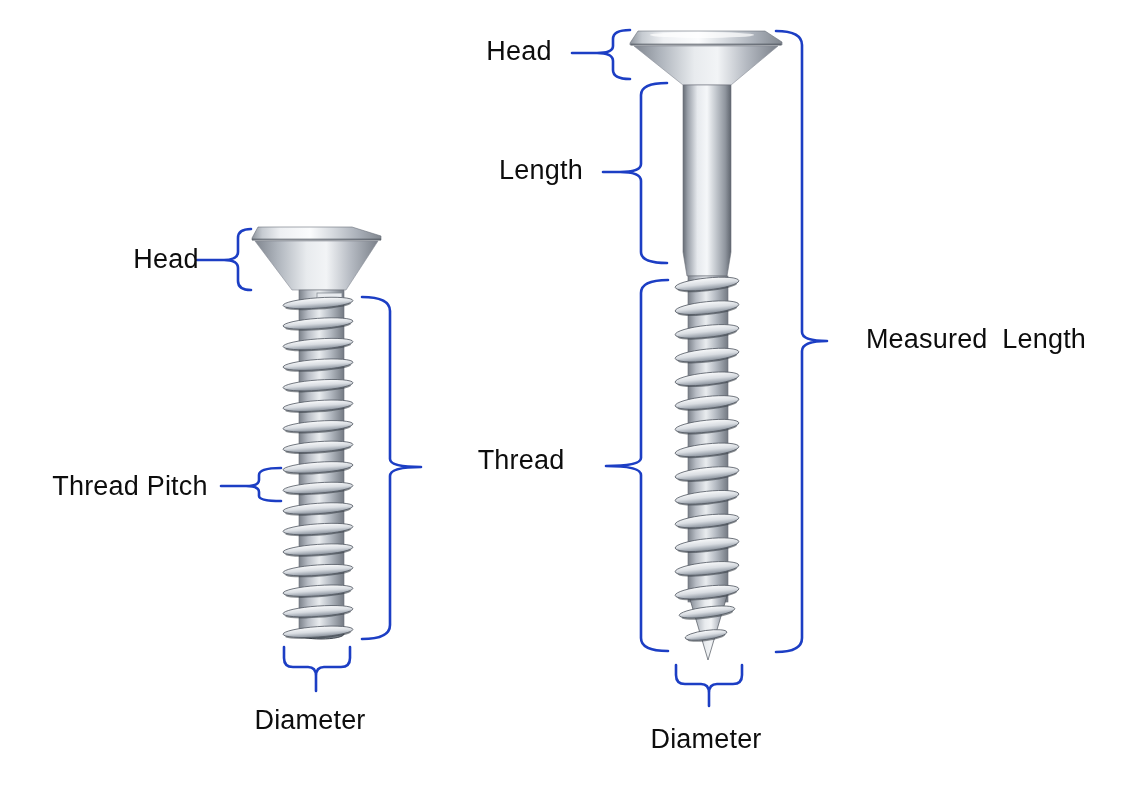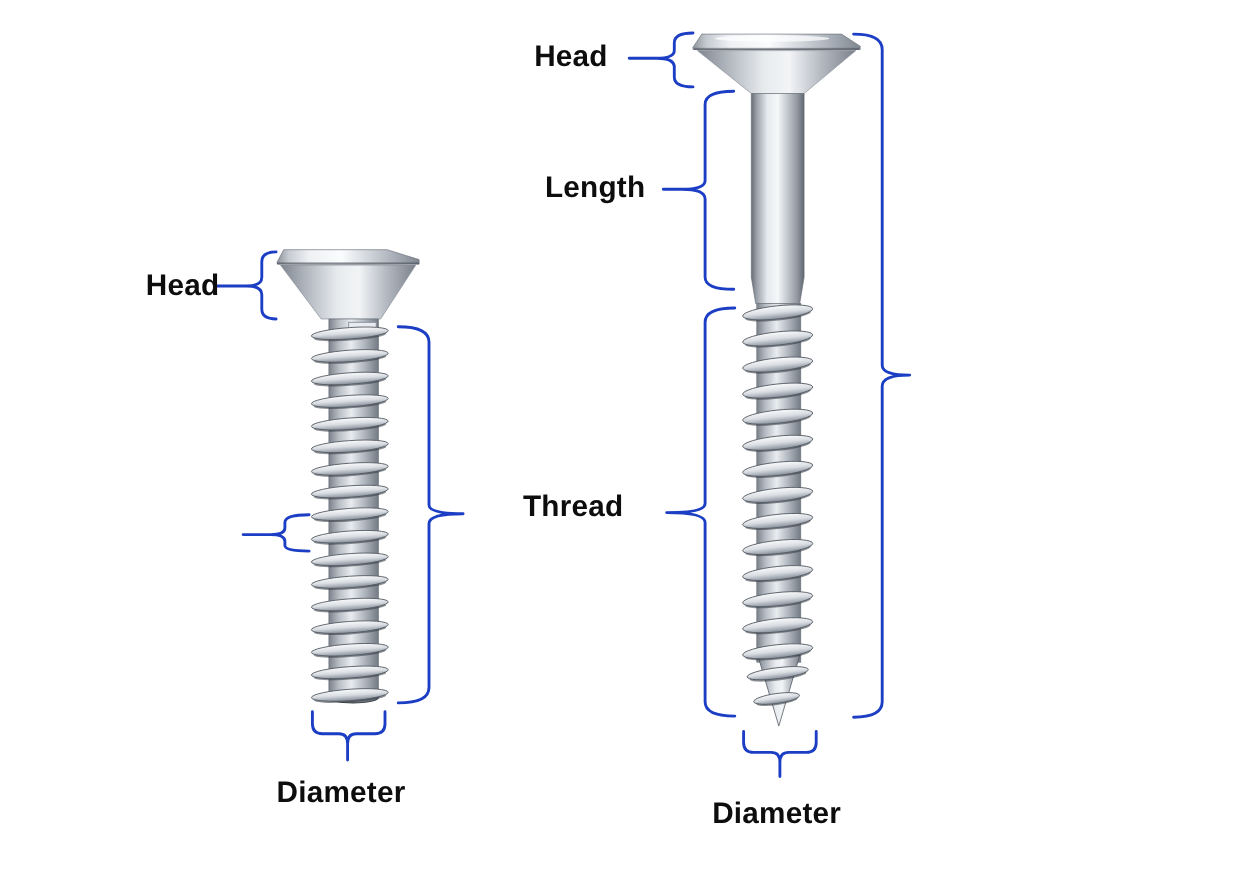--- a/index.html
+++ b/index.html
@@ -6,21 +6,21 @@
   html,body { margin:0; padding:0; background:#fff; }
   .stage {
     position:relative; width:1125px; height:799px;
     background:var(--bg); overflow:hidden;
     font-family:"Liberation Sans", sans-serif;
   }
   .stage svg { position:absolute; left:0; top:0; }
   .lbl {
     position:absolute; transform:translate(-50%,-50%);
     font-size:27px; line-height:1.1; color:var(--ink);
-    white-space:nowrap; letter-spacing:0.2px;font-weight:bold;
+    white-space:nowrap; letter-spacing:0.2px;
   }
   .lbl.ml { word-spacing:7px; }
   .brace {
     fill:none; stroke:var(--accent); stroke-width:2.6;
     stroke-linecap:round; stroke-linejoin:round;
   }
 </style>
 </head>
 <body>
 
@@ -233,18 +233,20 @@
       <path class="brace" d="M284,647 L284,658 Q284,667 293,667 L308,667 Q316,667 316,676 L316,691 L316,676 Q316,667 324,667 L341,667 Q350,667 350,658 L350,647"></path>
       <path class="brace" d="M630,30 Q613,30 613,39 L613,46 Q613,53 597,53 Q613,53 613,61 L613,70 Q613,79 630,79 M572,53 L597,53"></path>
       <path class="brace" d="M667,83 Q641,83 641,95 L641,164 Q641,172 620,172 Q641,172 641,181 L641,252 Q641,263 667,263 M603,172 L620,172"></path>
       <path class="brace" d="M668,280 Q641,280 641,293 L641,458 Q641,466 606,466 Q641,466 641,475 L641,638 Q641,651 668,651"></path>
       <path class="brace" d="M776,31 Q802,31 802,45 L802,332 Q802,341 827,341 Q802,341 802,351 L802,638 Q802,652 776,652"></path>
       <path class="brace" d="M676,665 L676,675 Q676,684 685,684 L701,684 Q709,684 709,693 L709,706 L709,693 Q709,684 717,684 L733,684 Q742,684 742,675 L742,665"></path>
     </g>
   </svg>
 
   <div class="lbl" style="left:166px; top:260px">Head</div>
+  <div class="lbl" style="left:130px; top:487px">Thread Pitch</div>
   <div class="lbl" style="left:310px; top:721px">Diameter</div>
   <div class="lbl" style="left:519px; top:52px">Head</div>
   <div class="lbl" style="left:541px; top:171px">Length</div>
   <div class="lbl" style="left:521px; top:461px">Thread</div>
+  <div class="lbl ml" style="left:976px; top:340px">Measured Length</div>
   <div class="lbl" style="left:706px; top:740px">Diameter</div>
 </div>
 
 </body></html>

